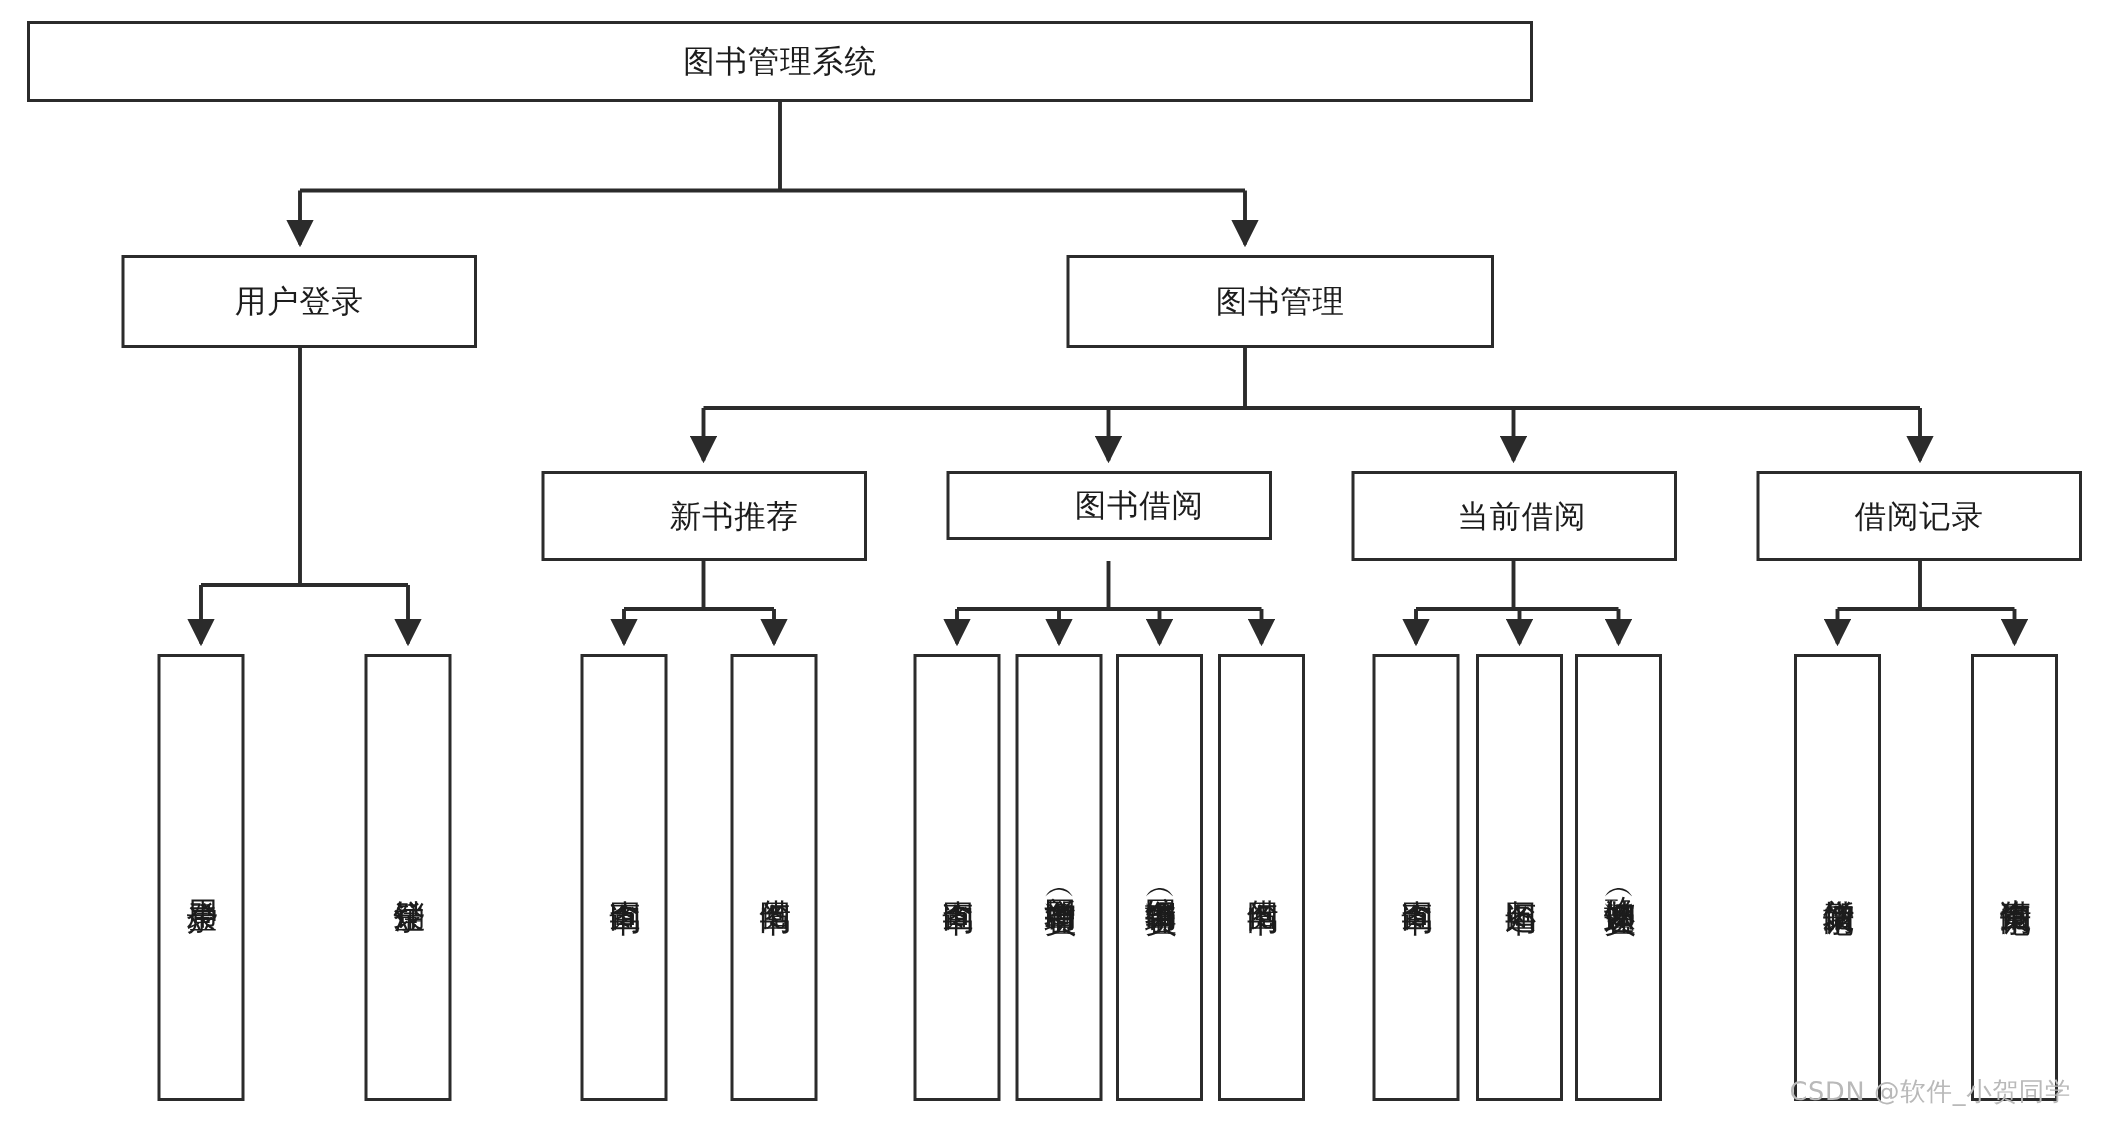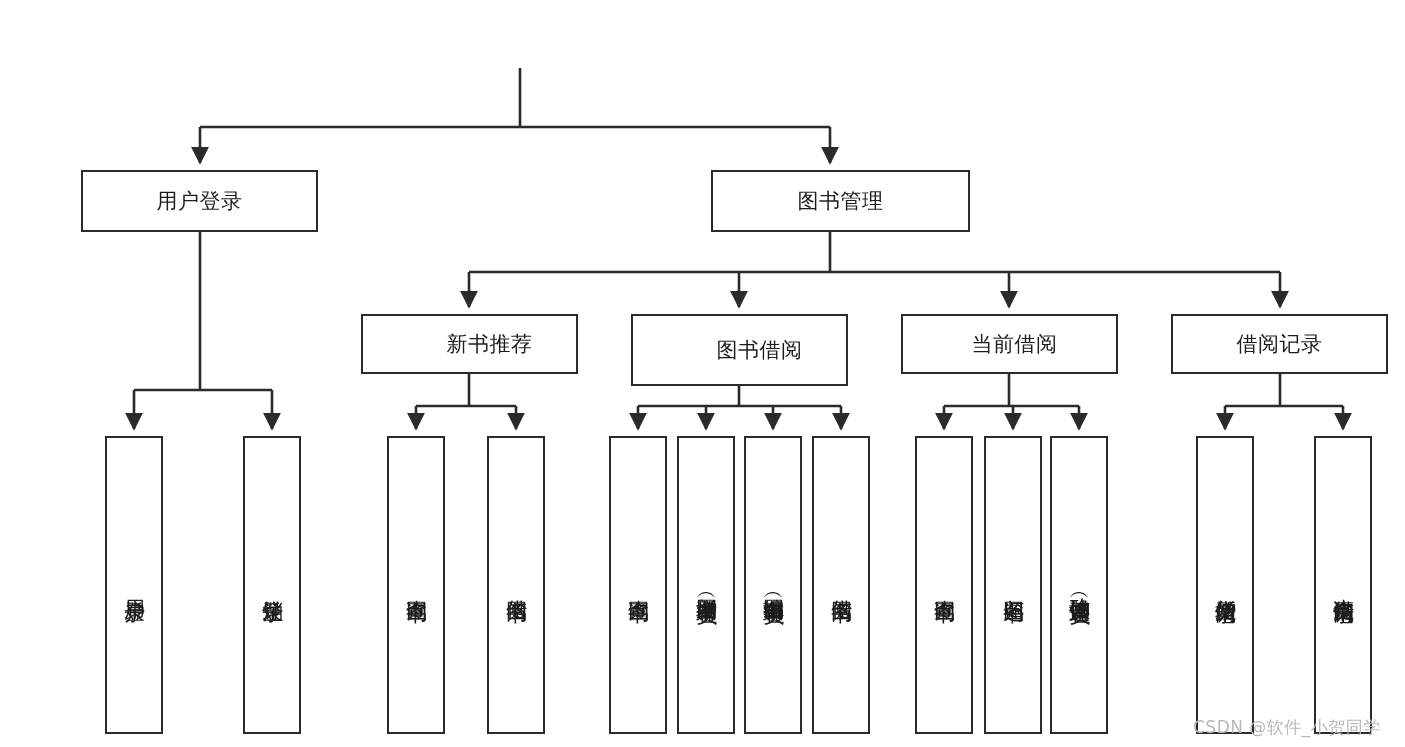--- a/index.html
+++ b/index.html
@@ -115,32 +115,35 @@
       <path d="M 1013 406 L 1013 429" marker-end="url(#arrow)"></path>
       <path d="M 1079 406 L 1079 429" marker-end="url(#arrow)"></path>
 
       <path d="M 1280 374 L 1280 406"></path>
       <path d="M 1225 406 L 1343 406"></path>
       <path d="M 1225 406 L 1225 429" marker-end="url(#arrow)"></path>
       <path d="M 1343 406 L 1343 429" marker-end="url(#arrow)"></path>
     </g>
   </svg>
 
+  <div class="node" style="left: 18px; top: 14px; width: 1004px; height: 54px;">
+    <span class="label">图书管理系统</span>
+  </div>
 
   <div class="node" style="left: 81px; top: 170px; width: 237px; height: 62px;">
     <span class="label">用户登录</span>
   </div>
-  <div class="node" style="left: 711px; top: 170px; width: 259px; height: 62px;">
+  <div class="node" style="left: 711px; top: 170px; width: 285px; height: 62px;">
     <span class="label">图书管理</span>
   </div>
 
   <div class="node" style="left: 361px; top: 314px; width: 217px; height: 60px; padding-left: 40px;">
     <span class="label">新书推荐</span>
   </div>
-  <div class="node" style="left: 631px; top: 314px; width: 217px; height: 72px; padding-left: 40px;">
+  <div class="node" style="left: 631px; top: 314px; width: 217px; height: 46px; padding-left: 40px;">
     <span class="label">图书借阅</span>
   </div>
   <div class="node" style="left: 901px; top: 314px; width: 217px; height: 60px; padding-left: 10px;">
     <span class="label">当前借阅</span>
   </div>
   <div class="node" style="left: 1171px; top: 314px; width: 217px; height: 60px;">
     <span class="label">借阅记录</span>
   </div>
 
   <div class="node vertical" style="left: 105px; top: 436px; width: 58px; height: 298px;">

